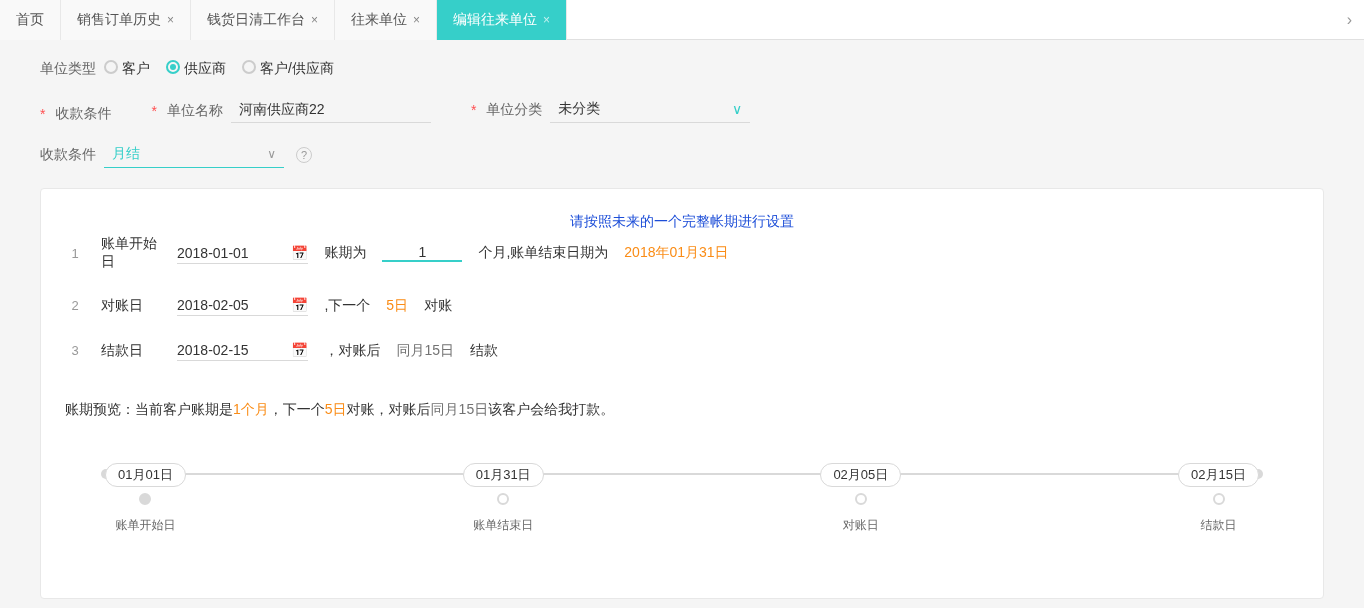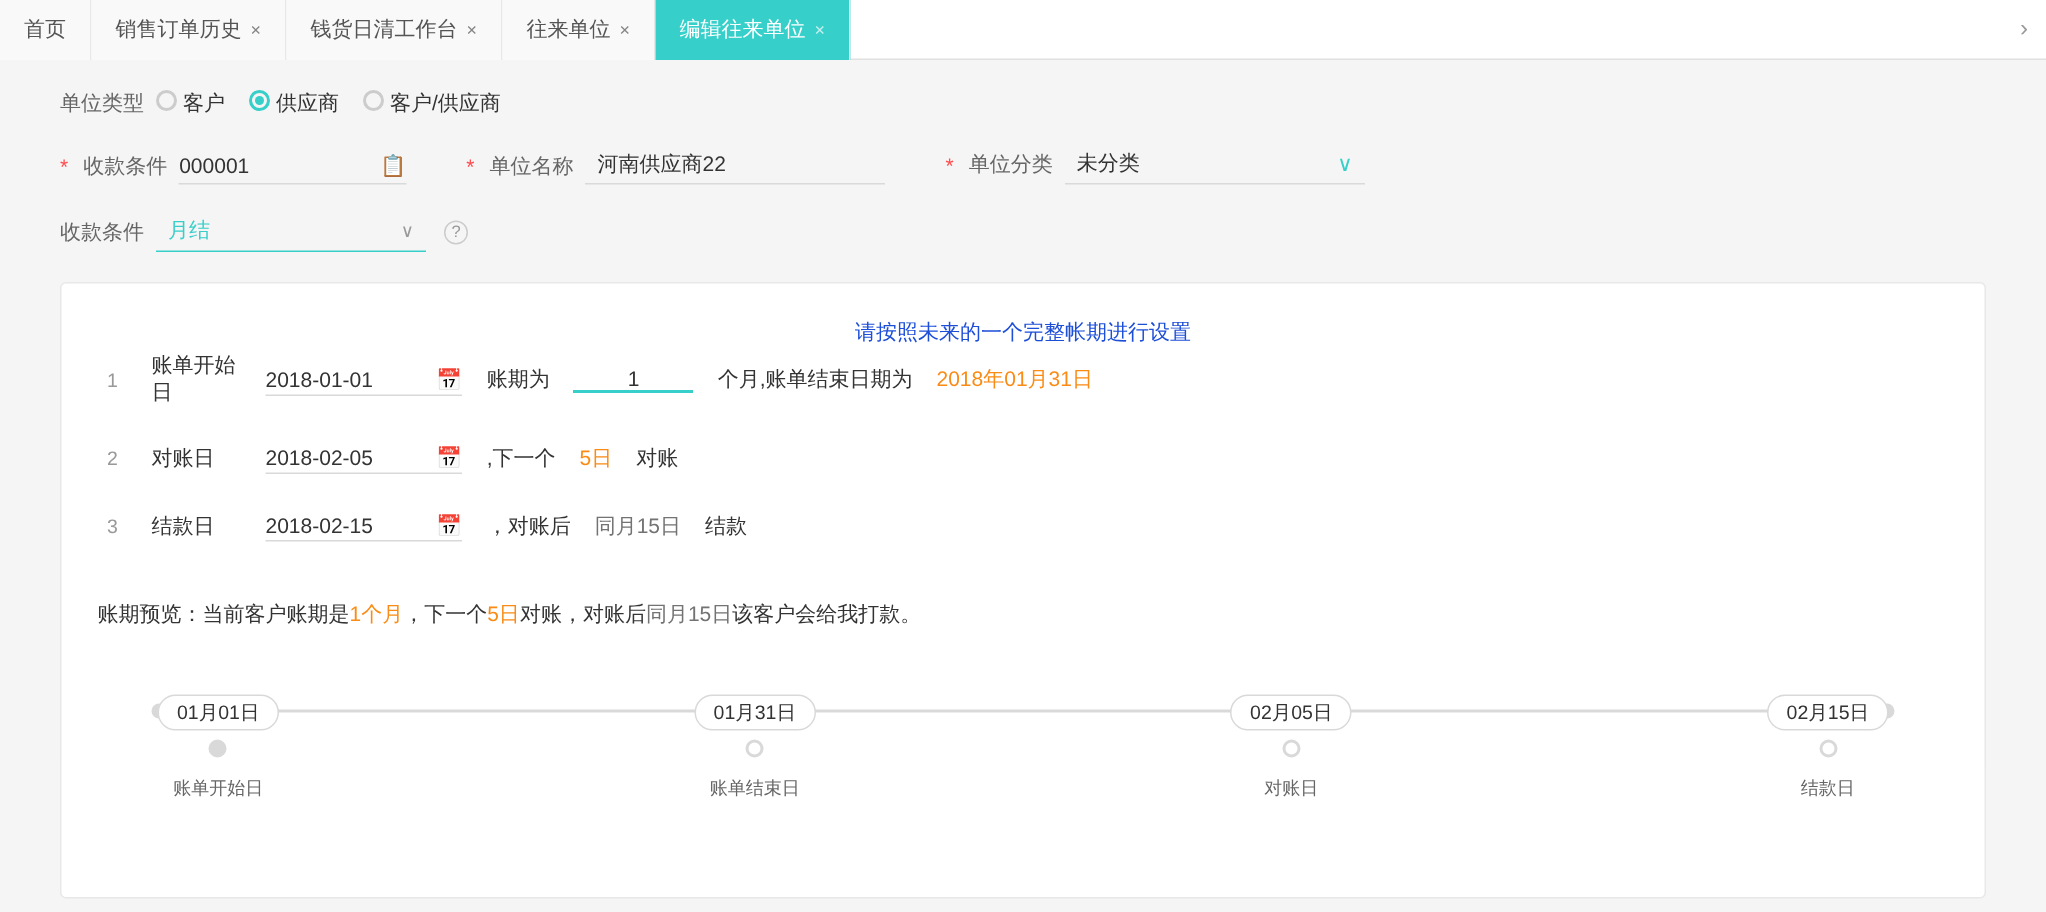--- a/index.html
+++ b/index.html
@@ -364,24 +364,20 @@
           <span>客户/供应商</span>
         </label>
       </div>
     </div>
   </div>
 
   <div class="form-row" style="margin-bottom:18px; align-items:flex-end;">
     <div class="form-field">
       <span class="required-star">*</span>
       <span class="form-label">收款条件</span>
-      <div class="input-with-icon">
-        <input type="text" style="width: 130px;" value="000001">
-        <span class="input-icon">📋</span>
-      </div>
     </div>
     <div class="form-field">
       <span class="required-star">*</span>
       <span class="form-label">单位名称</span>
       <input type="text" class="form-input form-input-wide" value="河南供应商22" style="">
     </div>
     <div class="form-field">
       <span class="required-star">*</span>
       <span class="form-label">单位分类</span>
       <div class="select-field select-field-wide">

